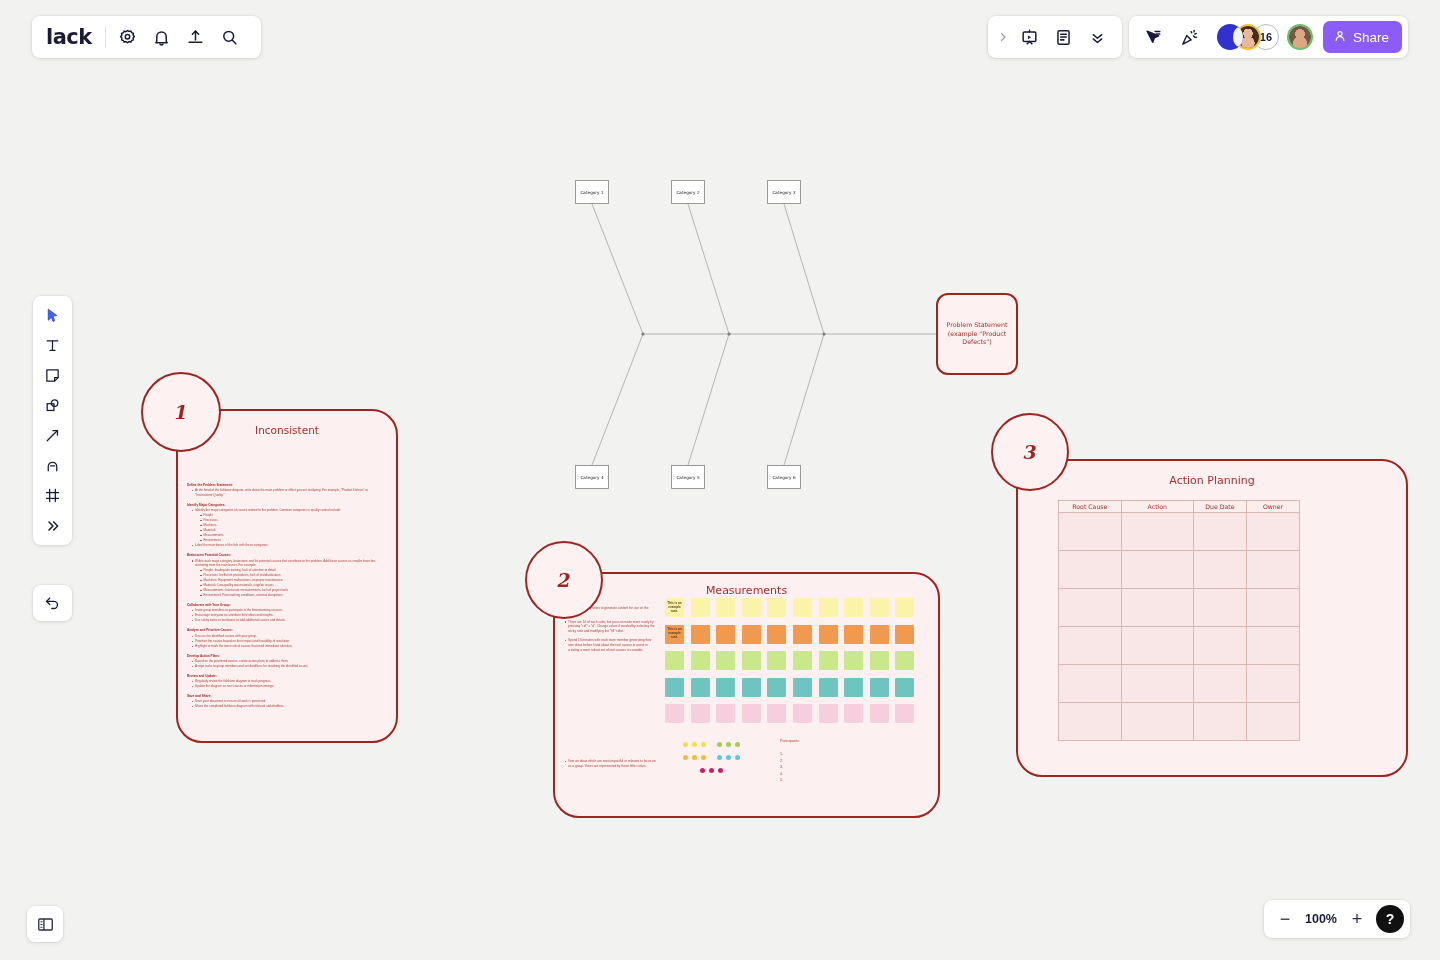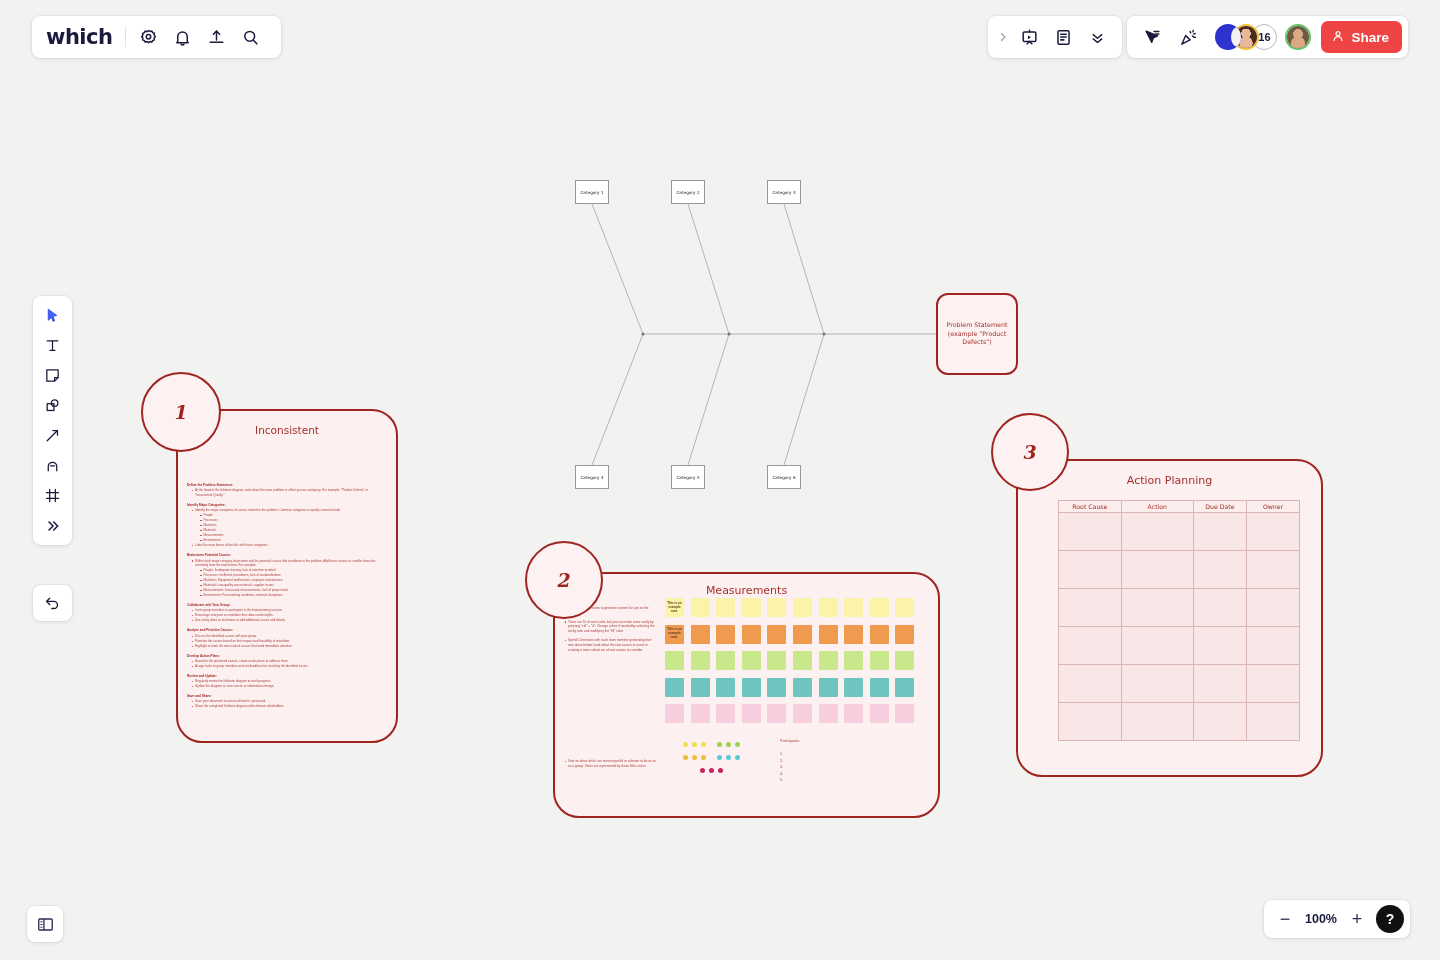--- a/index.html
+++ b/index.html
@@ -61,22 +61,22 @@
       linear-gradient(#4a2c1c,#4a2c1c); }
   .av-3 { margin-right: 0px; z-index: 2; background: #fff;
      border: 1.5px solid #b9b9c4; color: #1a1a3d; font-family: "Liberation Sans", sans-serif; }
   .av-4 { width: 26px; height: 26px; border: 2px solid #63c26a; background:#c7d6c0; margin-left: 8px; }
   .av-4 .face { width:100%;height:100%;background:
       radial-gradient(circle at 50% 80%, #dca884 0 34%, transparent 35%),
       radial-gradient(circle at 50% 36%, #dca884 0 27%, transparent 28%),
       linear-gradient(#6f5a45,#6f5a45); }
   .share-btn {
     display: flex; align-items: center; gap: 6px;
-    background: #ef4444; color: #fff; border-radius: 7px;
-    height: 32px; padding: 0 13px 0 10px; font-size: 13.5px; font-weight: 700;
+    background: #8b5cf6; color: #fff; border-radius: 7px;
+    height: 32px; padding: 0 13px 0 10px; font-size: 13.5px; font-weight: 400;
     cursor: pointer; margin-left: 4px;
   }
 
   
   .left-toolbar {
     position: absolute; left: 33px; top: 296px; width: 39px;
     background: #fff; border-radius: 8px; padding: 5px 0;
     display: flex; flex-direction: column; align-items: center; gap: 1px;
     box-shadow: 0 1px 4px rgba(0,0,0,.10), 0 0 0 1px rgba(0,0,0,.03);
   }
@@ -373,21 +373,21 @@
     <div id="participants-list" style="position:absolute;left:225px;top:178px;">
         <div class="participant-item" style="left: 0px; top: 0px;">1.</div>
         <div class="participant-item" style="left: 0px; top: 6.6px;">2.</div>
         <div class="participant-item" style="left: 0px; top: 13.2px;">3.</div>
         <div class="participant-item" style="left: 0px; top: 19.8px;">4.</div>
         <div class="participant-item" style="left: 0px; top: 26.4px;">5.</div>
       </div>
   </div>
   <div class="num-circle" style="left:525px;top:541px;width:78px;height:78px;font-size:19px;">2</div>
 
-  <div class="frame" style="left:1016px;top:459px;width:307px;height:318px;">
+  <div class="frame" style="left:1016px;top:459px;width:392px;height:318px;">
     <div class="frame-title" style="top:13px;font-size:11px;">Action Planning</div>
     <table class="ap-table" style="left:40px;top:39px;width:242px;">
       <thead>
           <tr id="ap-head">
             <th style="width: 26%;">Root Cause</th>
             <th style="width: 30%;">Action</th>
             <th style="width: 22%;">Due Date</th>
             <th style="width: 22%;">Owner</th>
           </tr>
         </thead>
@@ -427,21 +427,21 @@
             <td></td>
             <td></td>
             <td></td>
           </tr>
         </tbody>
     </table>
   </div>
   <div class="num-circle" style="left:991px;top:413px;width:78px;height:78px;font-size:19px;">3</div>
 
   <div class="top-left-bar">
-    <div class="miro-logo">which</div>
+    <div class="miro-logo">lack</div>
     <div class="tl-divider"></div>
     <div class="icon-btn">
       <svg width="19" height="19" viewBox="0 0 24 24" fill="none" stroke="#1a1a3d" stroke-width="1.9">
         <path d="M12 3.2l2 1.2 2.2-.6 1.1 2 2.1.9-.3 2.3 1.5 1.8-1.5 1.8.3 2.3-2.1.9-1.1 2-2.2-.6-2 1.2-2-1.2-2.2.6-1.1-2-2.1-.9.3-2.3L3.4 11l1.5-1.8-.3-2.3 2.1-.9 1.1-2 2.2.6z"></path>
         <circle cx="12" cy="11" r="2.8"></circle>
       </svg>
     </div>
     <div class="icon-btn">
       <svg width="19" height="19" viewBox="0 0 24 24" fill="none" stroke="#1a1a3d" stroke-width="1.9" stroke-linejoin="round">
         <path d="M6 17V11a6 6 0 0112 0v6l1.2 1.6H4.8z"></path>

